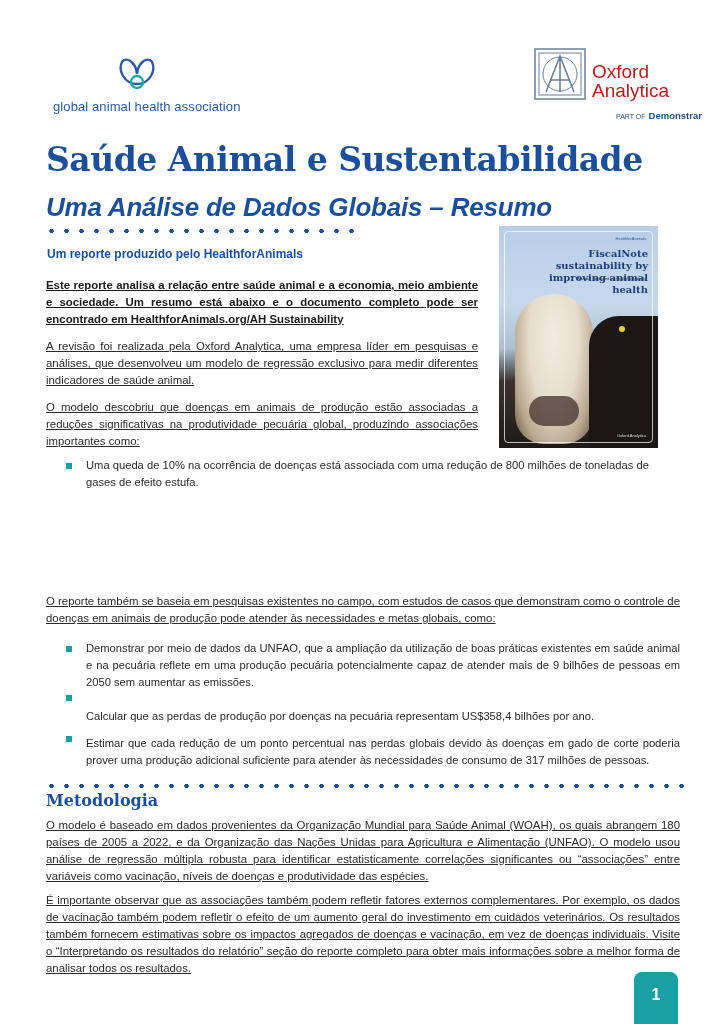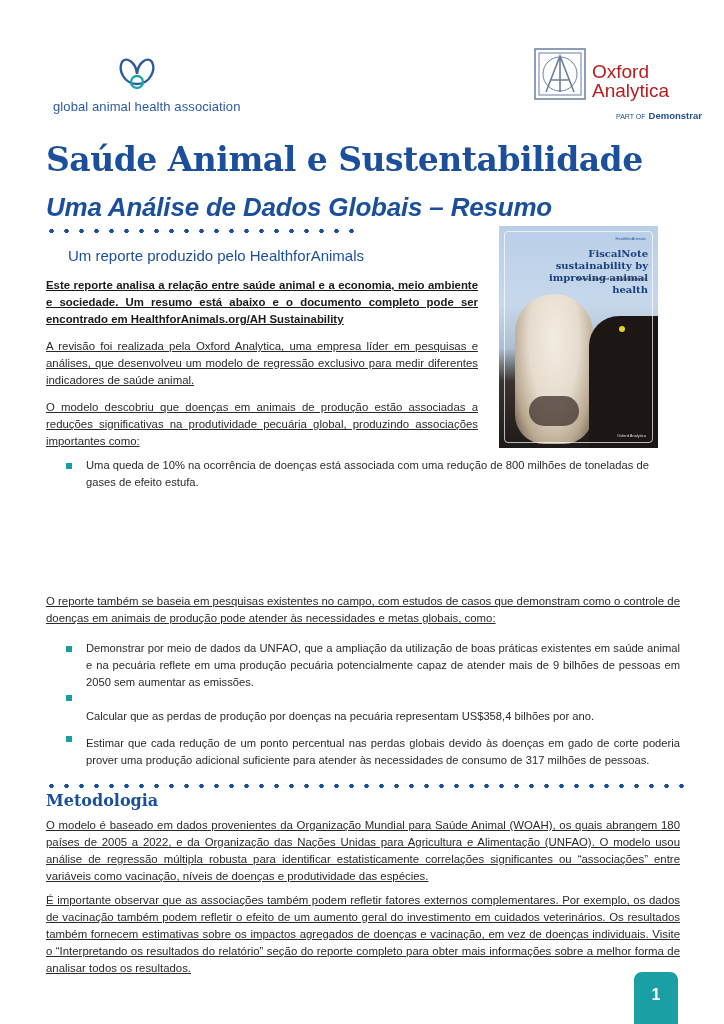--- a/index.html
+++ b/index.html
@@ -23,21 +23,21 @@
     
     .title { position: absolute; left: 46px; top: 140px; font-family: "DejaVu Serif", serif; font-weight: bold; font-size: 33px; color: #1b4f9c; letter-spacing: -0.5px; white-space: nowrap; }
     .subtitle { position: absolute; left: 46px; top: 192px; font-size: 26px; font-style: italic; color: #1b4f9c; white-space: nowrap; letter-spacing: -0.2px; }
 
     .dots { position: absolute; height: 6px;
       background-image: radial-gradient(circle, #1b4f9c 2px, transparent 2.4px);
       background-size: 15px 6px; background-repeat: repeat-x; }
     .dots-top { left: 44px; top: 228px; width: 315px; }
     .dots-meth { left: 44px; top: 783px; width: 640px; }
 
-    .produced-by { position: absolute; left: 47px; top: 247px; font-size: 15px; font-weight: normal; color: #1b4f9c; margin-left: 21px; }
+    .produced-by { position: absolute; left: 47px; top: 247px; font-size: 12px; font-weight: bold; color: #1b4f9c; }
 
     
     .cover { position: absolute; left: 499px; top: 226px; width: 159px; height: 222px; overflow: hidden;
       background: linear-gradient(180deg, #b9cfe8 0%, #c7d8ec 35%, #aebfd2 55%, #3a332f 70%, #1e1a18 100%); }
     .cover .frame { position: absolute; left: 5px; top: 5px; right: 5px; bottom: 5px; border: 1px solid rgba(255,255,255,0.7); border-radius: 4px; }
     .cover .c-logo { position: absolute; right: 12px; top: 10px; font-size: 4px; color: #2c5aa0; }
     .cover .c-title { position: absolute; left: 14px; right: 10px; top: 22px; font-family: "DejaVu Serif", serif; font-weight: bold; font-size: 10px; line-height: 12px; color: #1b3f7c; text-align: right; }
     .cover .c-sub { position: absolute; right: 12px; top: 50px; font-size: 4px; color: #333; }
     .cover .cow-head { position: absolute; left: 16px; top: 68px; width: 78px; height: 150px; background: radial-gradient(ellipse at 50% 30%, #f3ece2 0%, #e6dccd 45%, #b8a890 75%, #5a4c40 100%); border-radius: 40px 40px 30px 30px; }
     .cover .cow-nose { position: absolute; left: 30px; top: 170px; width: 50px; height: 30px; background: #4a3a34; border-radius: 20px; opacity: 0.8; }

